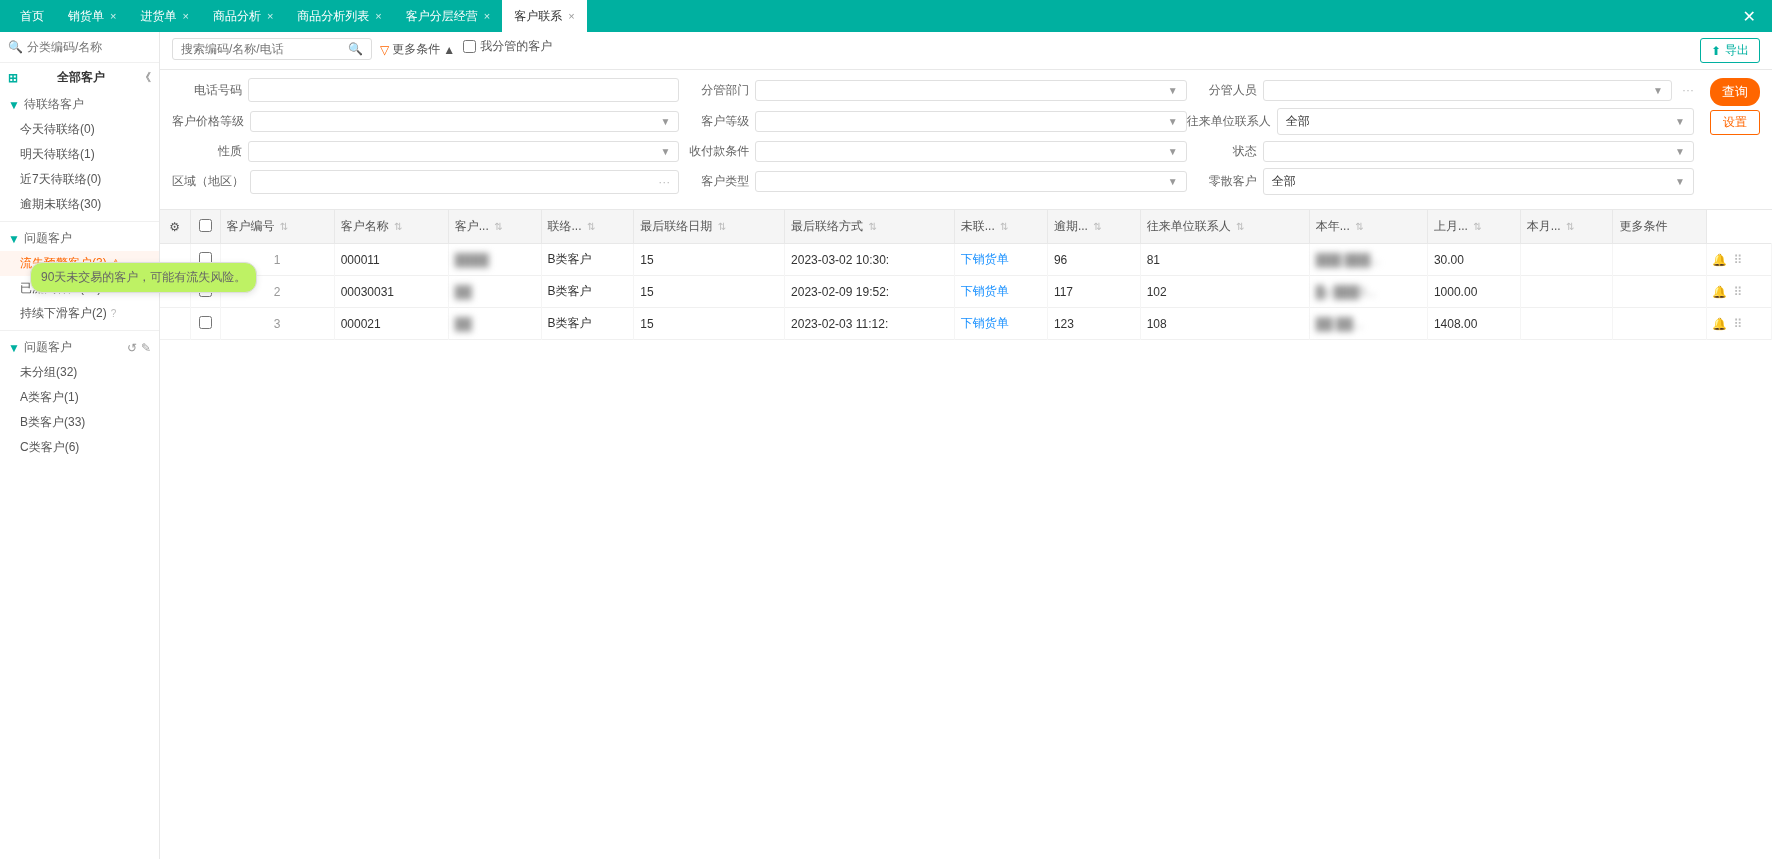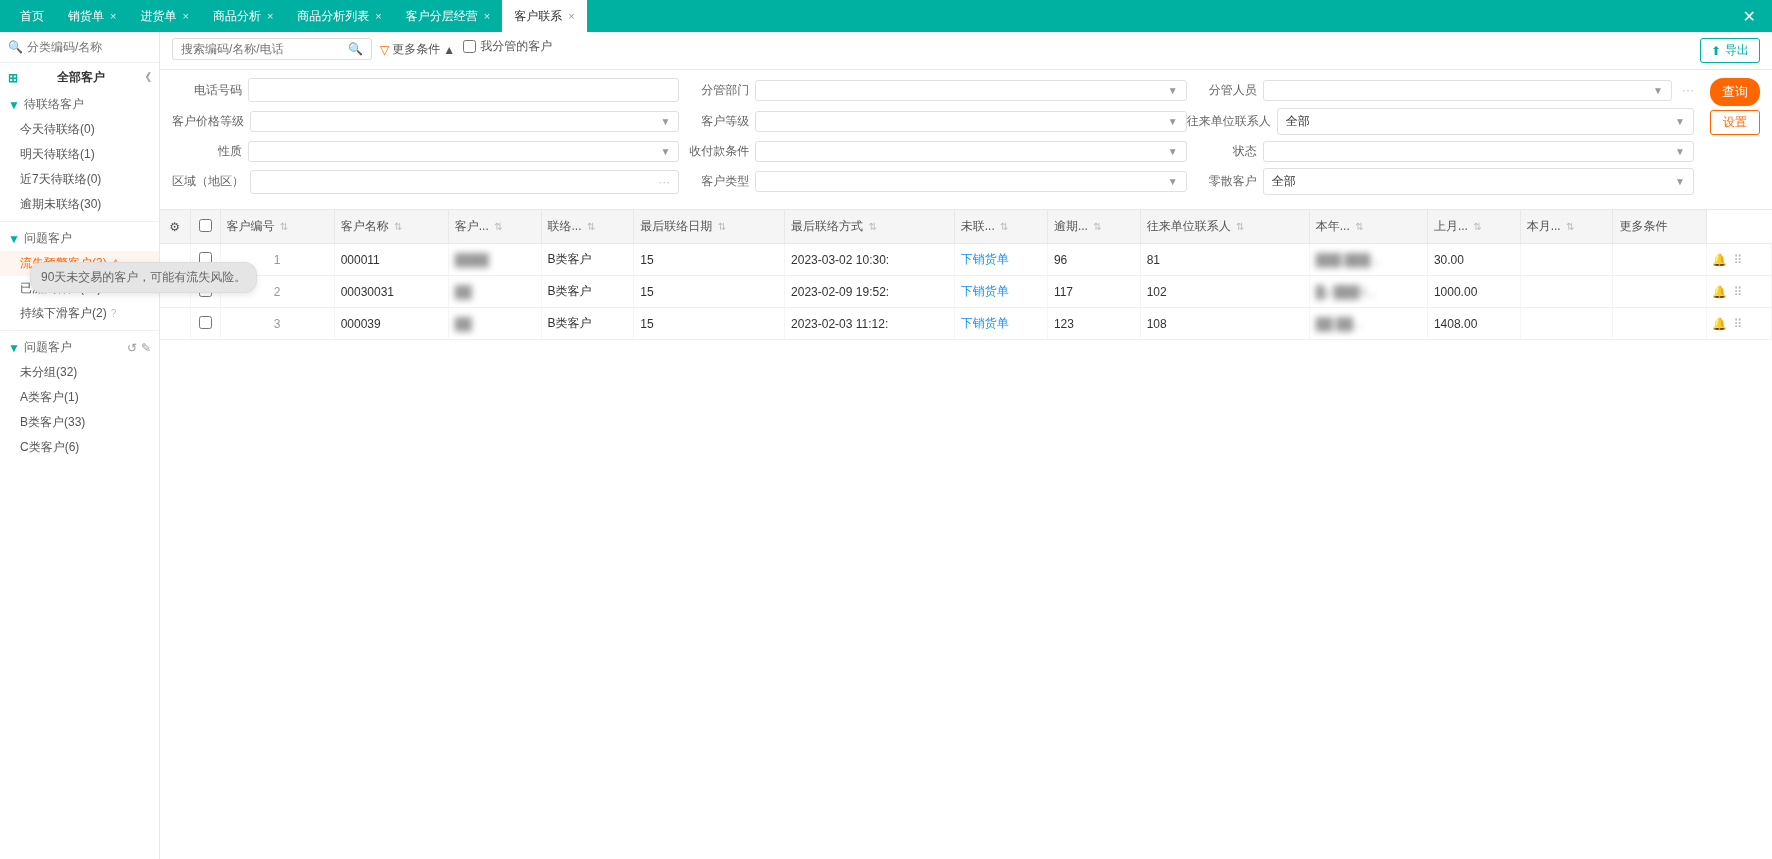--- a/index.html
+++ b/index.html
@@ -98,21 +98,21 @@
       color: #555;
       cursor: pointer;
       white-space: nowrap;
     }
     .sidebar-item.active { color: #ff6600; background: #fff5f0; }
 
     
     .tooltip-box {
       position: absolute;
       left: 30px;
-      background: #e5e5e5;
+      background: #bef264;
       border: 1px solid #ddd;
       padding: 6px 10px;
       border-radius: 12px;
       font-size: 12px;
       color: #666;
       box-shadow: 0 2px 6px rgba(0,0,0,0.1);
       z-index: 100;
       white-space: nowrap;
     }
 
@@ -628,21 +628,21 @@
       <div class="action-icons">
         <span class="action-icon" title="联络">🔔</span>
         <span class="action-icon" title="更多">⠿</span>
       </div>
     </td>
   </tr>
             <tr>
     <td class="row-num"></td>
     <td class="checkbox-col"><input type="checkbox" style=""></td>
     <td style="color:#999;text-align:center;">3</td>
-    <td>000039</td>
+    <td>000021</td>
     <td><span class="blurred-text">██</span></td>
     <td>B类客户</td>
     <td>15</td>
     <td>2023-02-03 11:12:</td>
     <td><a class="td-link" href="#">下销货单</a></td>
     <td>123</td>
     <td>108</td>
     <td><span class="blurred-text">██ ██...</span></td>
     <td>1408.00</td>
     <td></td>

